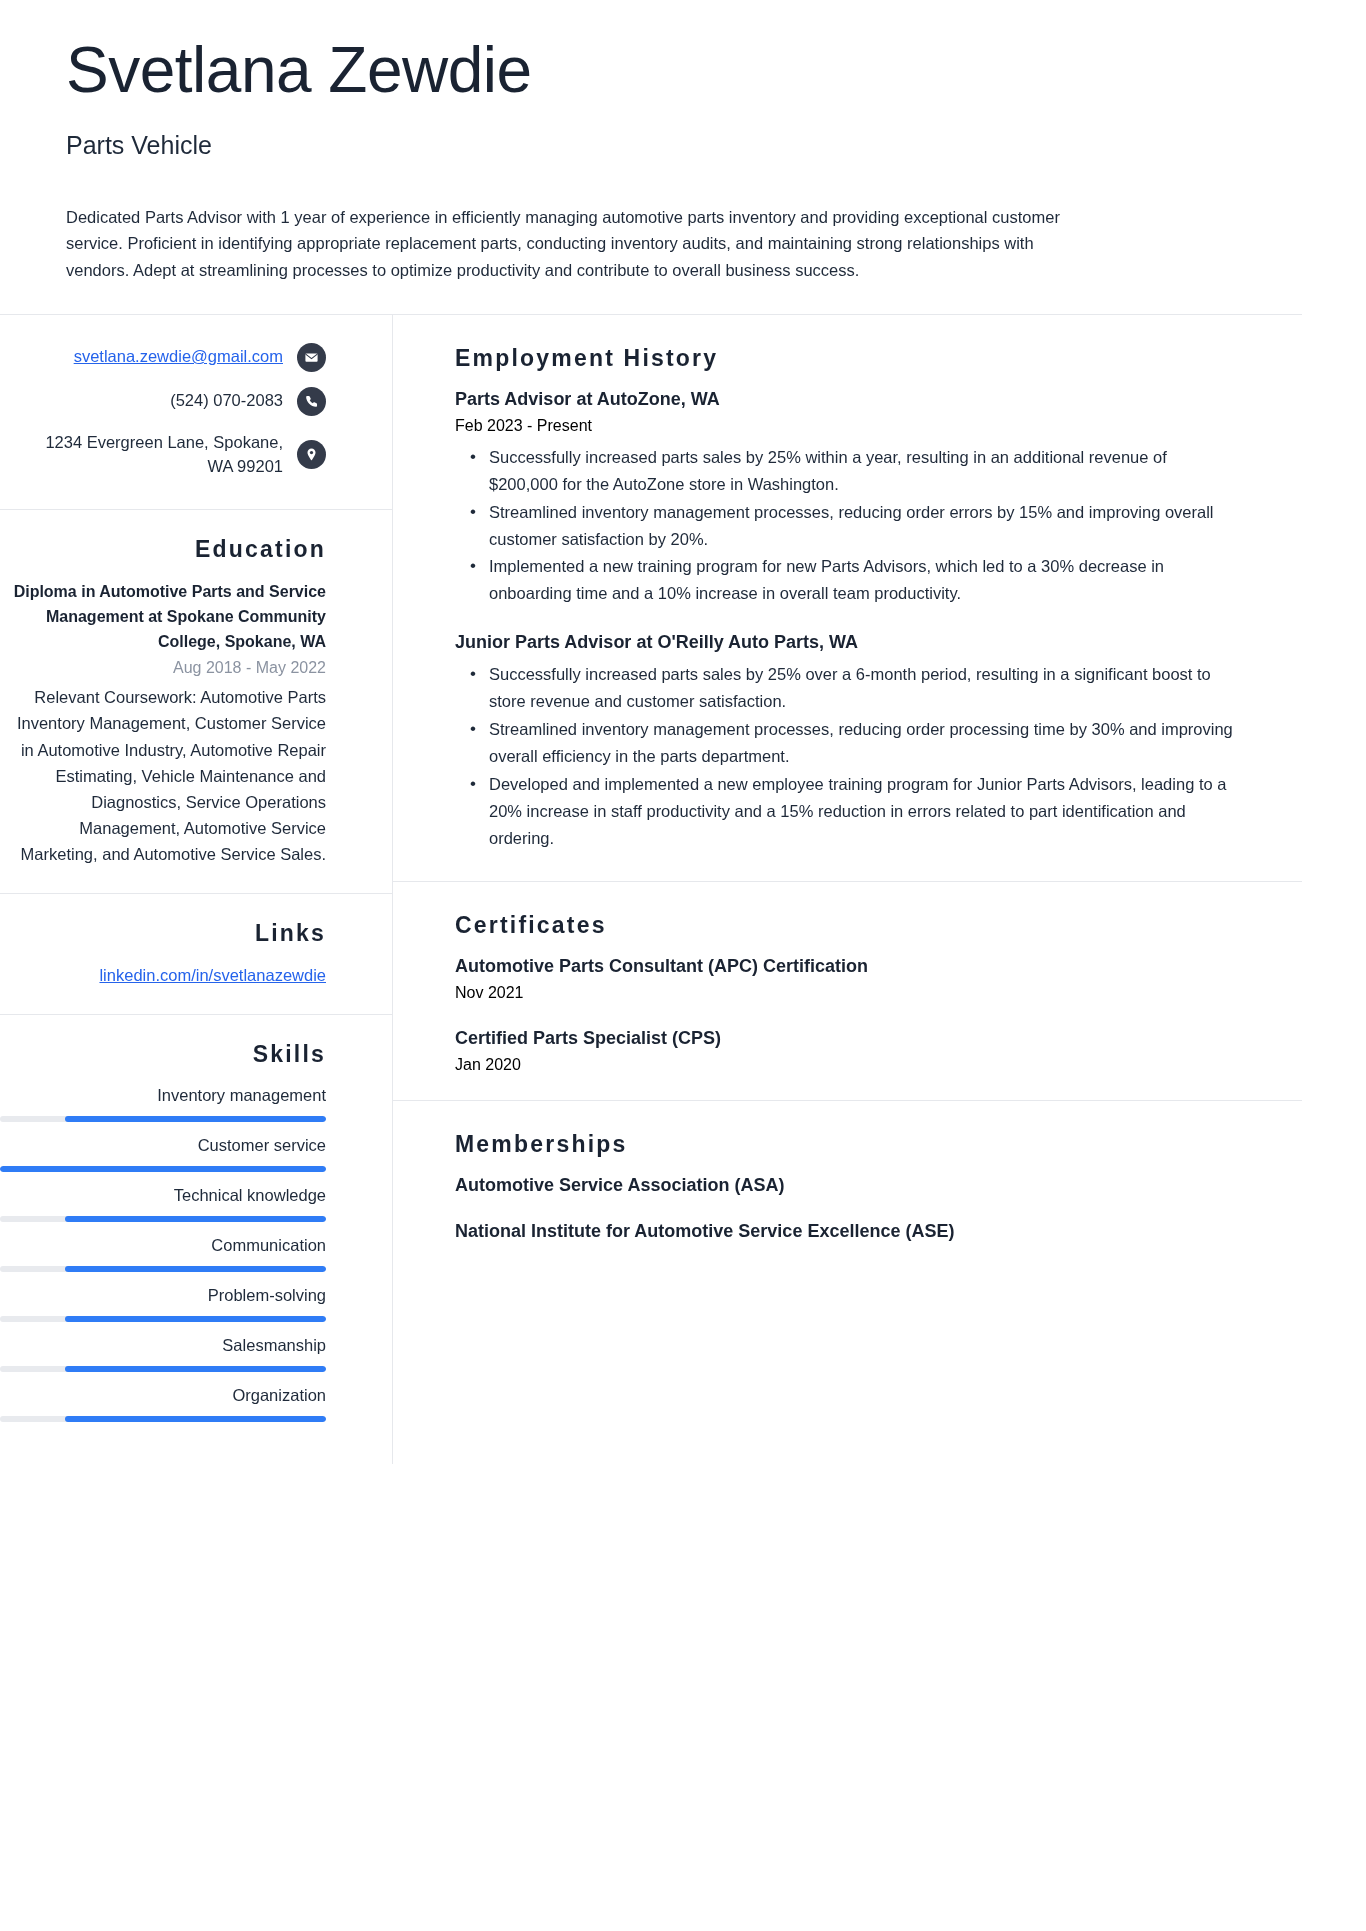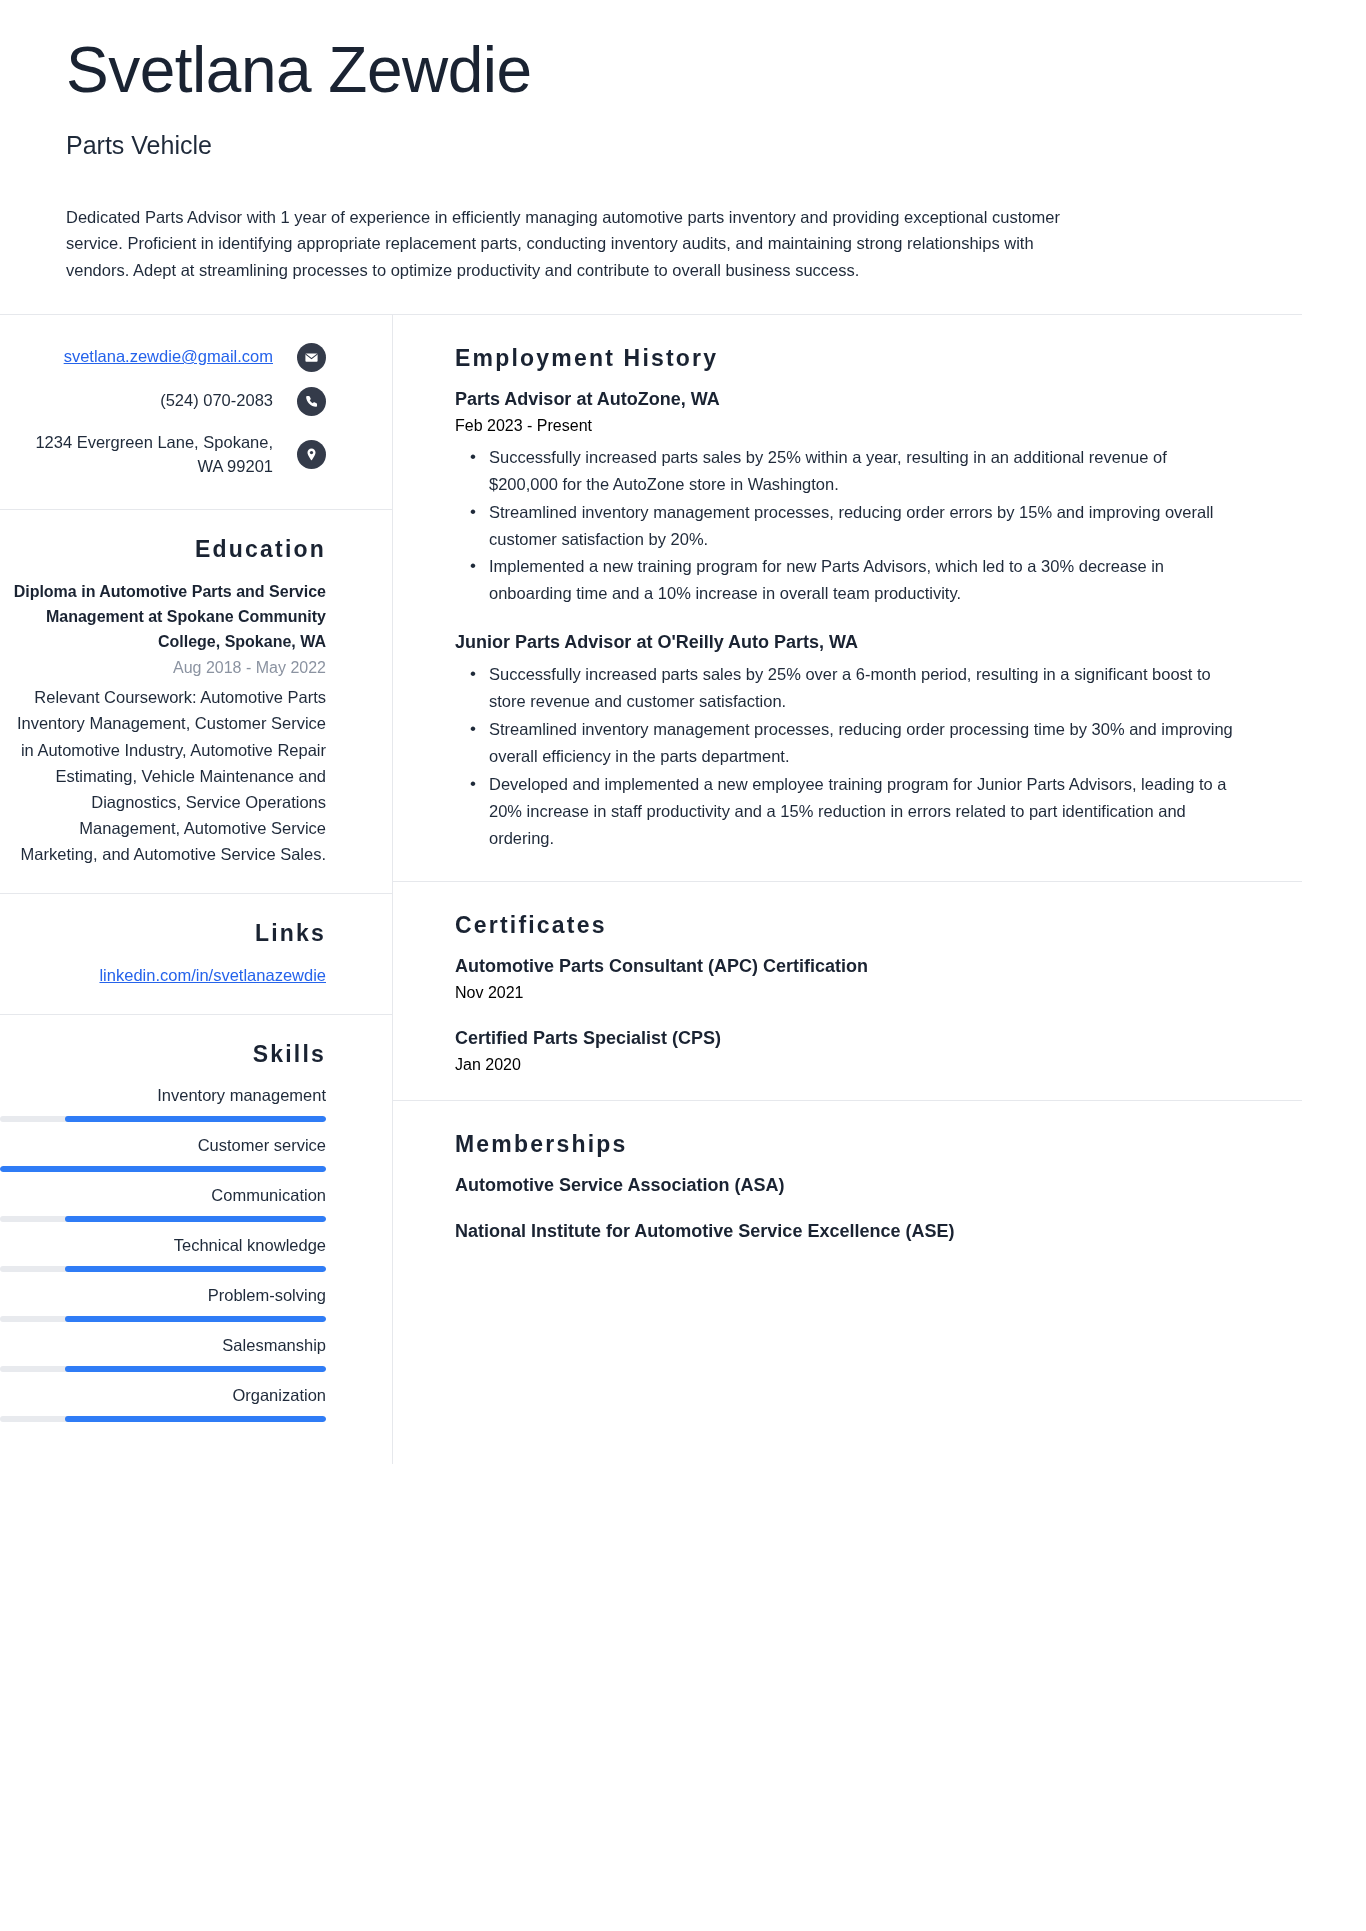--- a/index.html
+++ b/index.html
@@ -66,21 +66,21 @@
     text-align: right;
   }
   .lblock:last-child { border-bottom: none; }
 
   .contact-block { padding-top: 28px; padding-bottom: 30px; }
 
   .contact-row {
     display: flex;
     align-items: center;
     justify-content: flex-end;
-    gap: 24px;
+    gap: 14px;
     margin-bottom: 15px;
   }
   .contact-row:last-child { margin-bottom: 0; }
   .contact-text {
     font-size: 16.5px;
     line-height: 1.45;
     color: #1f2a3a;
     text-align: right;
     max-width: 262px;
   }
@@ -288,28 +288,28 @@
         </div>
 
         <div class="skill-item">
           <div class="skill-name">Customer service</div>
           <div class="skill-track">
             <div class="skill-fill" style="width: 100%;"></div>
           </div>
         </div>
 
         <div class="skill-item">
+          <div class="skill-name">Technical knowledge</div>
+          <div class="skill-track">
+            <div class="skill-fill" style="width: 80%;"></div>
+          </div>
+        </div>
+
+        <div class="skill-item">
           <div class="skill-name">Communication</div>
-          <div class="skill-track">
-            <div class="skill-fill" style="width: 80%;"></div>
-          </div>
-        </div>
-
-        <div class="skill-item">
-          <div class="skill-name">Technical knowledge</div>
           <div class="skill-track">
             <div class="skill-fill" style="width: 80%;"></div>
           </div>
         </div>
 
         <div class="skill-item">
           <div class="skill-name">Problem-solving</div>
           <div class="skill-track">
             <div class="skill-fill" style="width: 80%;"></div>
           </div>

